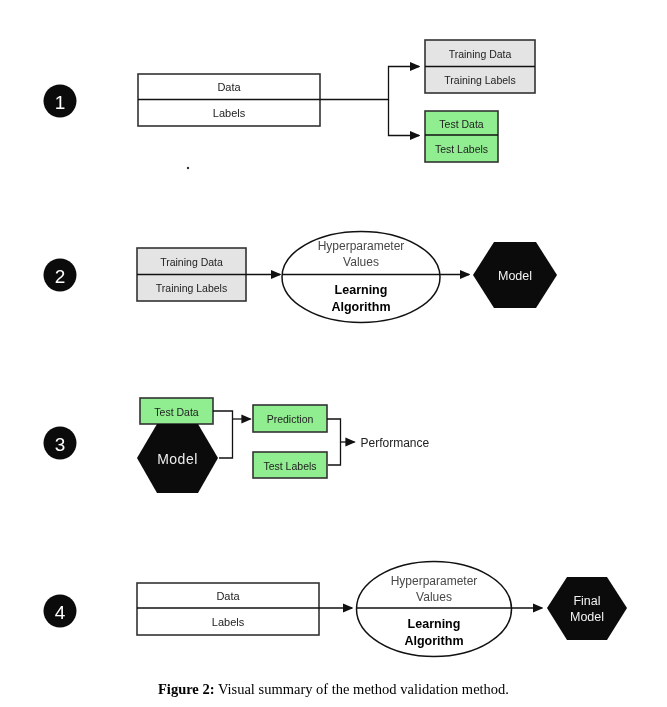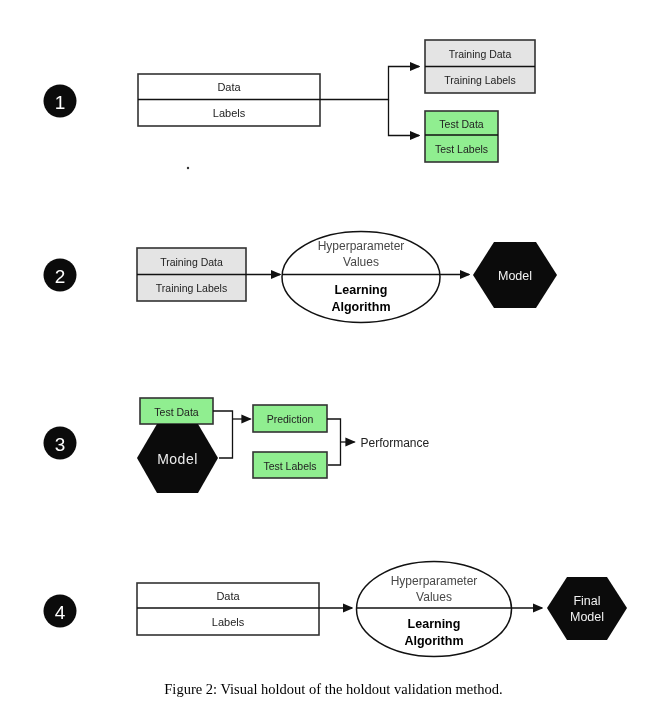--- a/index.html
+++ b/index.html
@@ -24,21 +24,21 @@
   .box        { stroke:#333333; stroke-width:1.6; }
   .box-white  { fill:#ffffff; }
   .conn       { stroke:#111111; stroke-width:1.3; fill:none; }
   .ell        { fill:#ffffff; stroke:#111111; stroke-width:1.5; }
   .caption {
     position:absolute; left:0; top:681px; width:667px;
     text-align:center;
     font-family:"Liberation Serif","DejaVu Serif",serif;
     font-size:14.5px; color:#000000;
   }
-  .cap-bold { font-weight:normal; }
+  .cap-bold { font-weight:bold; }
 </style>
 </head>
 <body>
 
 <div class="page">
   <svg width="667" height="678" viewBox="0 0 667 678">
     <defs>
       <marker id="arrow" viewBox="0 0 8 8" refX="7" refY="4" markerWidth="8" markerHeight="8" orient="auto">
         <path d="M0,0.6 L8,4 L0,7.4 Z" fill="#111111"></path>
       </marker>
@@ -132,14 +132,14 @@
       <text class="ell-top" x="434" y="597">Values</text>
       <text class="ell-bold" x="434" y="624">Learning</text>
       <text class="ell-bold" x="434" y="641">Algorithm</text>
 
       <polygon points="547,608 567,577 607,577 627,608 607,640 567,640" fill="#0b0b0b"></polygon>
       <text class="hex-lbl" x="587" y="601">Final</text>
       <text class="hex-lbl" x="587" y="617">Model</text>
     </g>
   </svg>
 
-  <div class="caption"><span class="cap-bold">Figure 2:</span><span> Visual holdout of the holdout validation method.</span></div>
+  <div class="caption"><span class="cap-bold">Figure 2:</span><span> Visual summary of the method validation method.</span></div>
 </div>
 
 </body></html>

